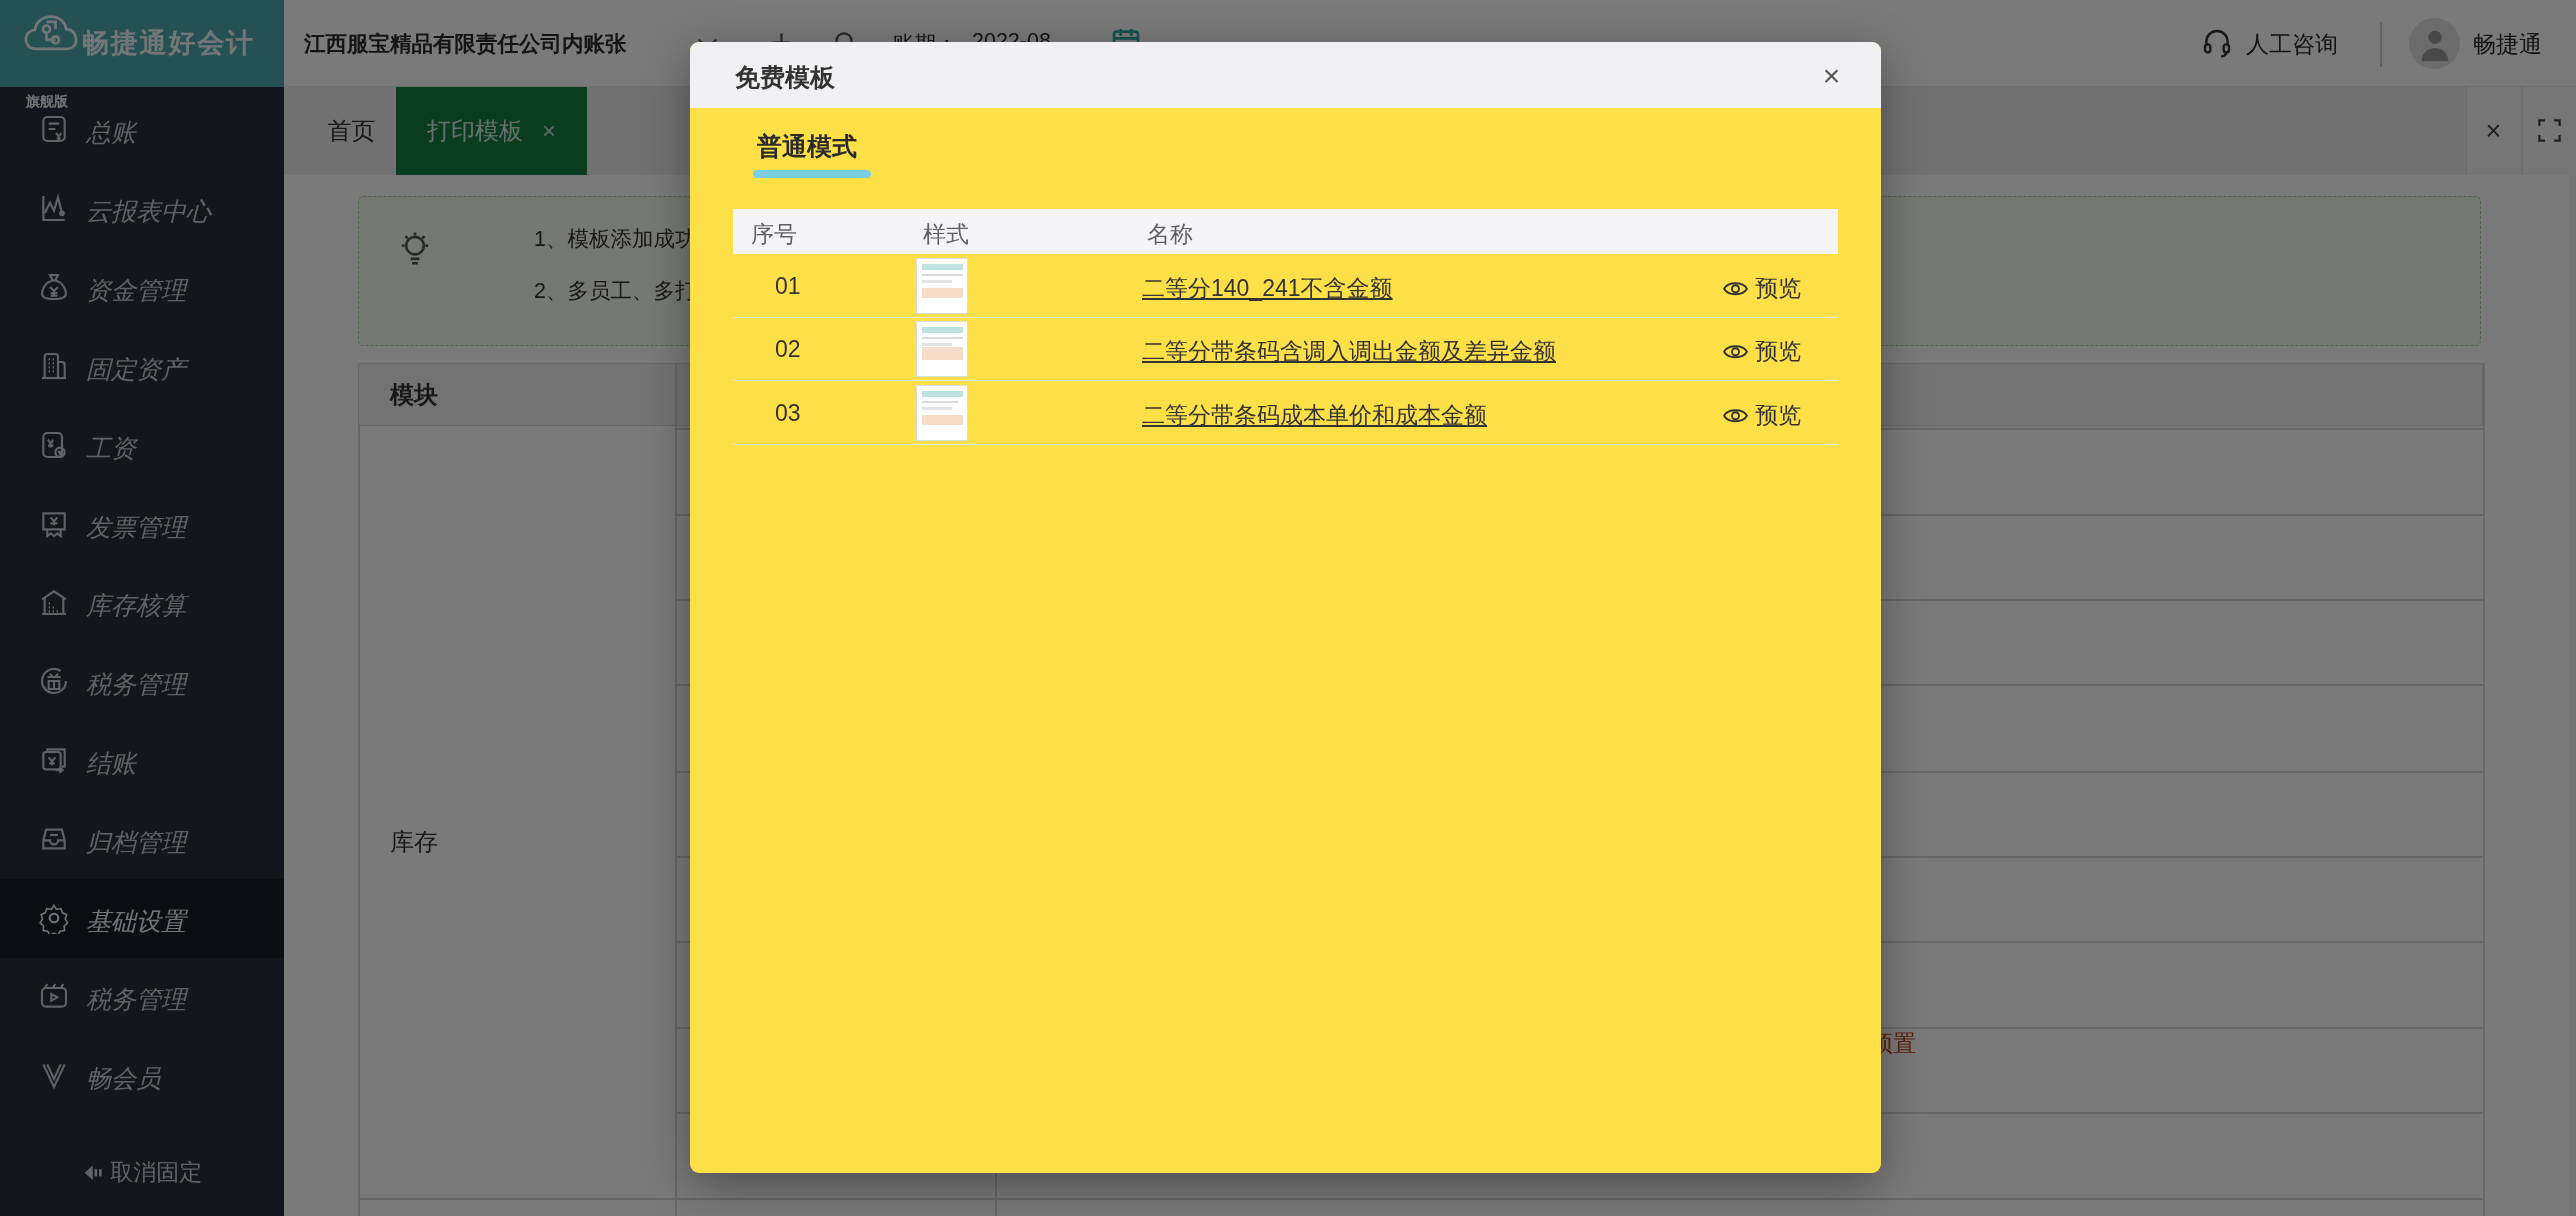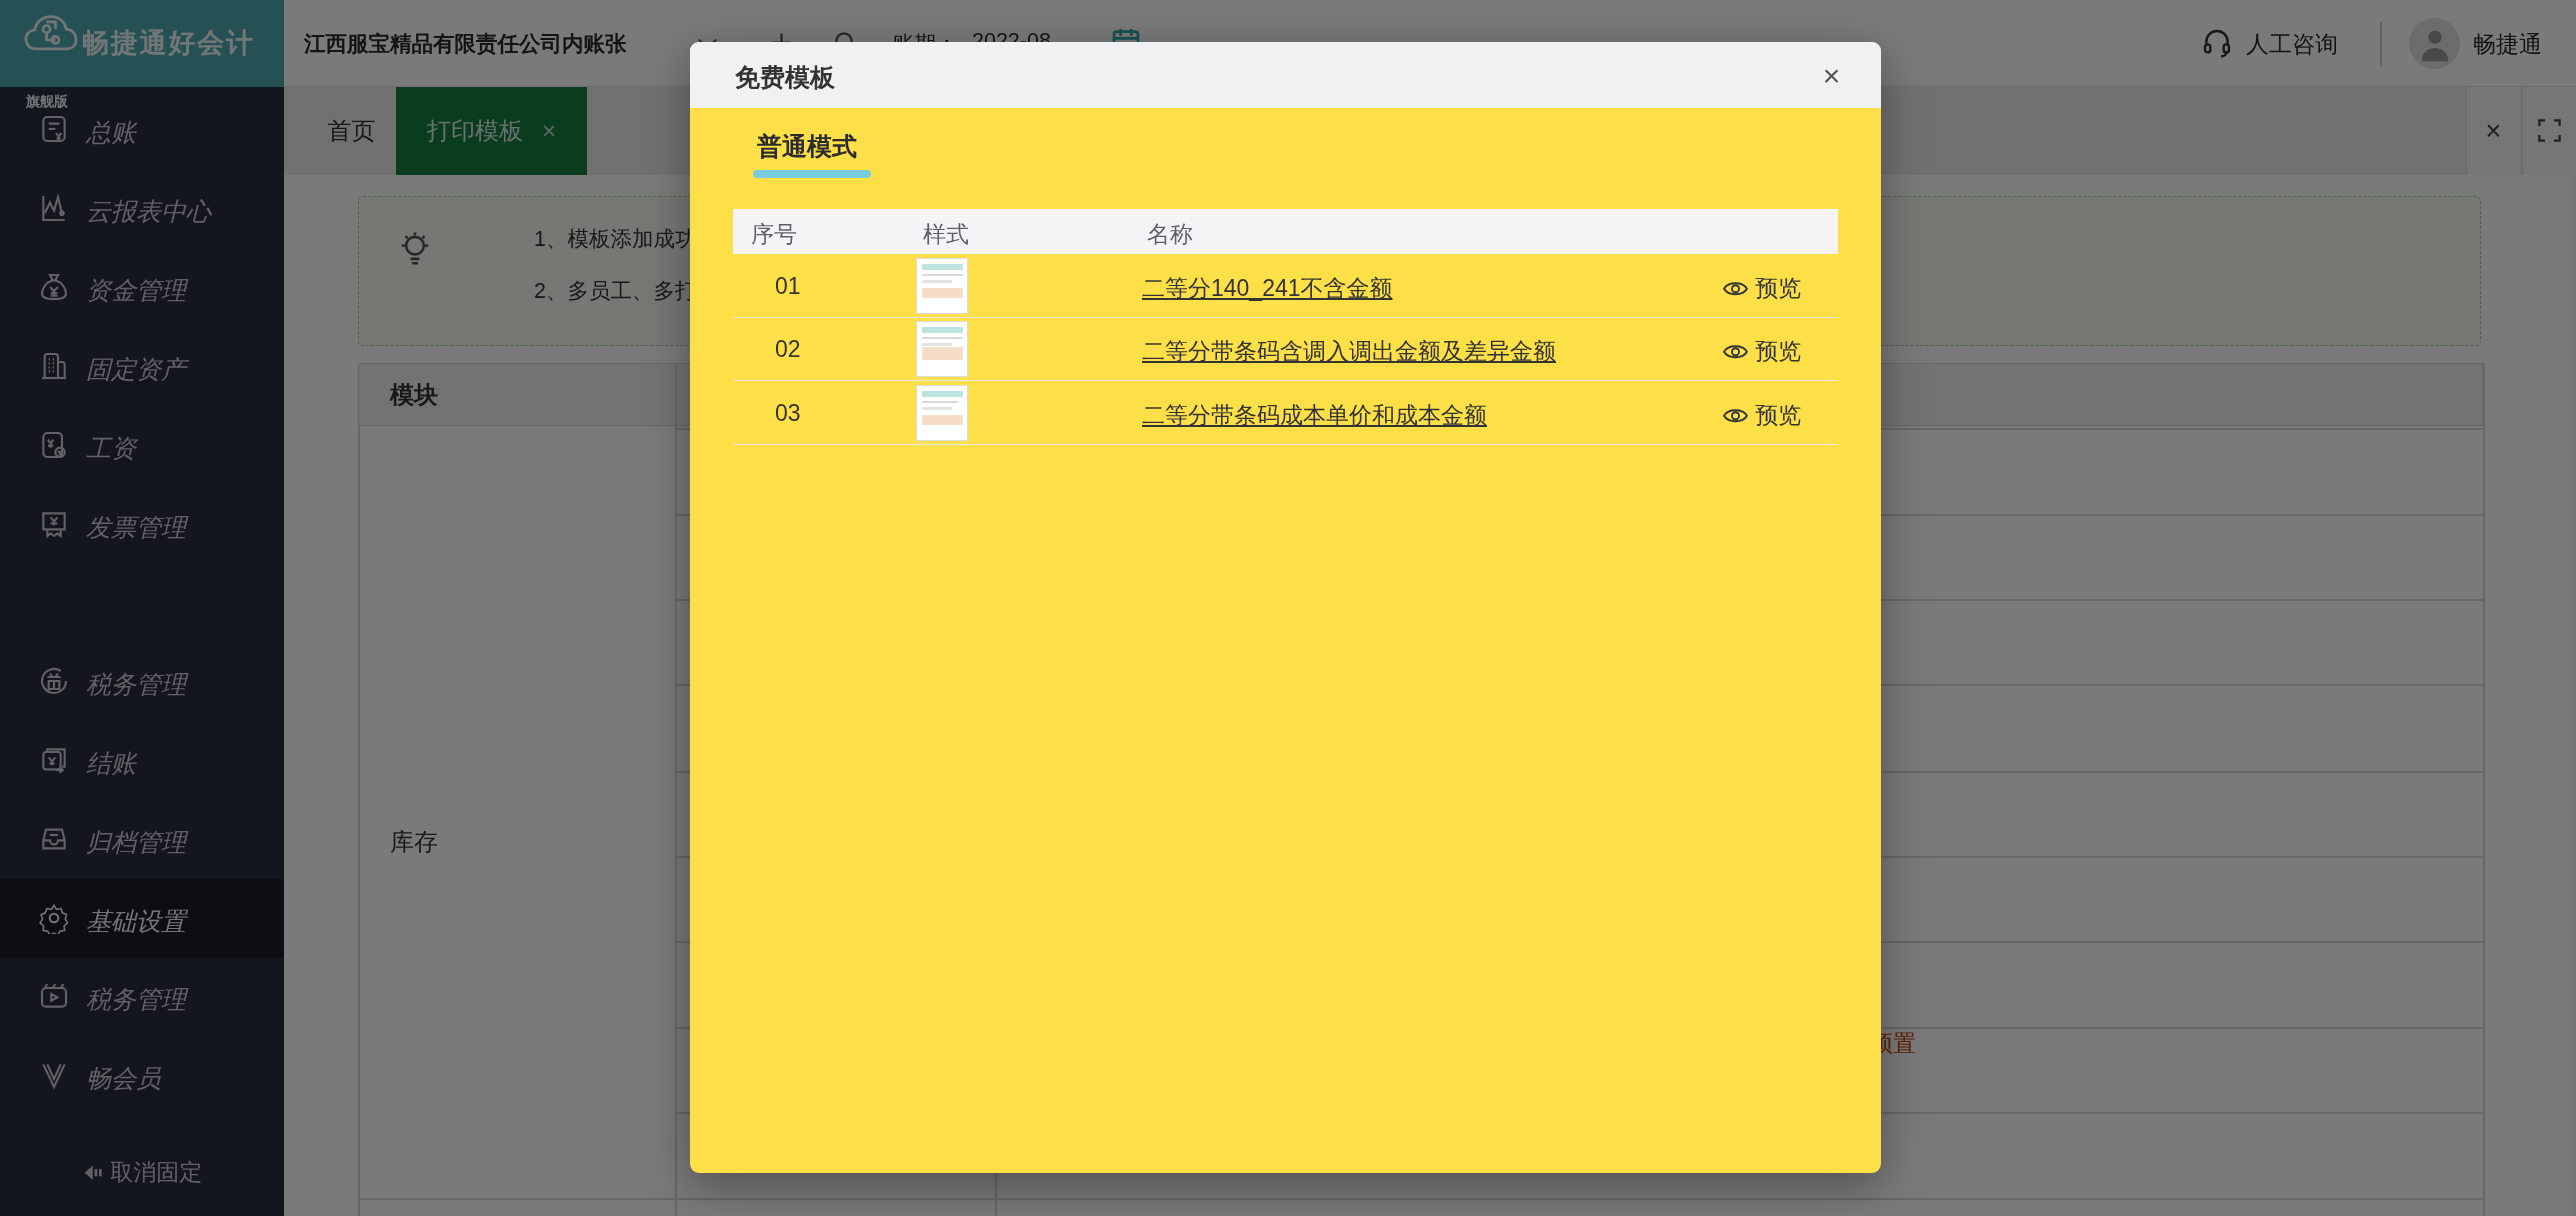--- a/index.html
+++ b/index.html
@@ -125,20 +125,28 @@
       <span class="nlabel">工资</span>
     </div>
     <div class="nav-item" style="top:485px">
       <svg class="nico" viewBox="0 0 24 24" fill="none" stroke="currentColor" stroke-width="1.6">
           <path d="M4 4h16v12H4z"></path>
           <path d="M7 16v5l2.5-2 2.5 2 2.5-2 2.5 2v-5"></path>
           <path d="M9.5 7l2.5 3 2.5-3M12 10v3M9.5 11.5h5"></path>
         </svg>
       <span class="nlabel">发票管理</span>
     </div>
+    <div class="nav-item" style="top:563px">
+      <svg class="nico" viewBox="0 0 24 24" fill="none" stroke="currentColor" stroke-width="1.6">
+          <path d="M3 10l9-6 9 6"></path>
+          <path d="M5 9v12M19 9v12M3 21h18"></path>
+          <path d="M8 13h1M8 16h1M8 19h1M11 16h1M11 19h1M14 19h1"></path>
+        </svg>
+      <span class="nlabel">库存核算</span>
+    </div>
     <div class="nav-item" style="top:642px">
       <svg class="nico" viewBox="0 0 24 24" fill="none" stroke="currentColor" stroke-width="1.6">
           <path d="M21 12a9 9 0 1 1-4-7.5"></path>
           <path d="M7 9h10M9 6.5l2 2.5M15 6.5l-2 2.5M8 12h8v6h-8zM12 12v6"></path>
         </svg>
       <span class="nlabel">税务管理</span>
     </div>
     <div class="nav-item" style="top:721px">
       <svg class="nico" viewBox="0 0 24 24" fill="none" stroke="currentColor" stroke-width="1.6">
           <path d="M7 6V4h13v13h-2"></path>

